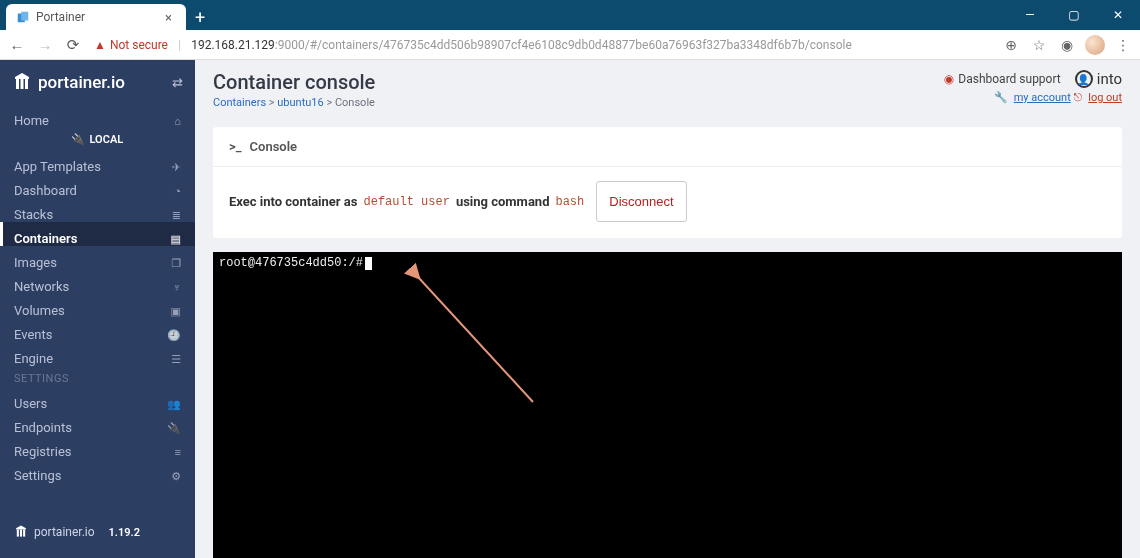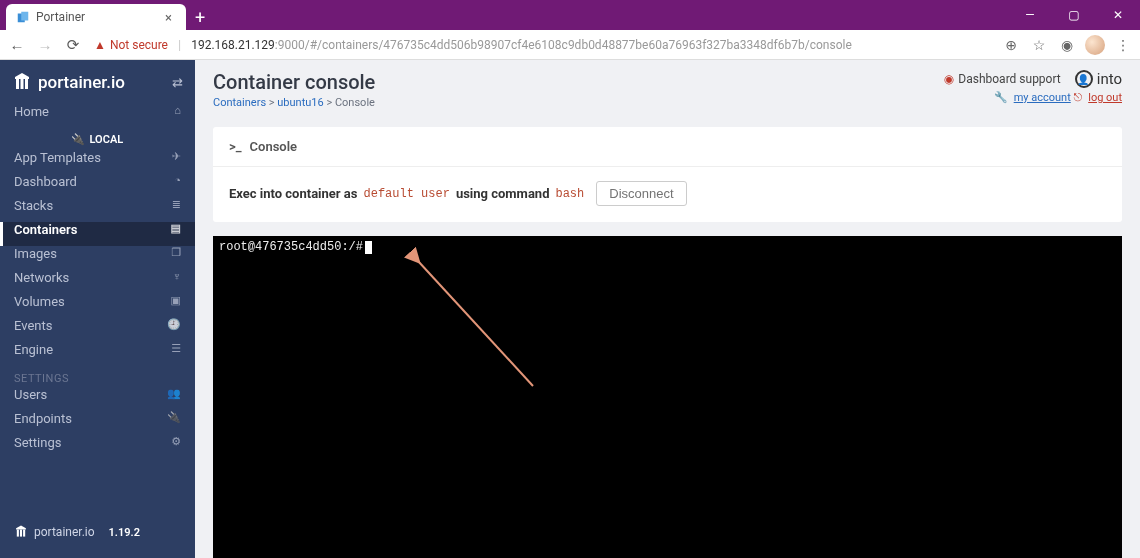--- a/index.html
+++ b/index.html
@@ -1,19 +1,19 @@
 <!DOCTYPE html>
 <html><head>
   <meta charset="utf-8">
   <style>
     * { margin: 0; padding: 0; box-sizing: border-box; }
     body { font-family: -apple-system, BlinkMacSystemFont, "Segoe UI", Roboto, sans-serif; font-size: 13px; width: 1140px; height: 558px; overflow: hidden; background: #fff; }
 
     
-    .titlebar { height: 30px; background: #701a75; display: flex; justify-content: space-between; gap: 44px; }
+    .titlebar { height: 30px; background: #0c4a6e; display: flex; justify-content: space-between; gap: 44px; }
     .tab-strip { display: flex; align-items: flex-end; padding-left: 6px; }
     .tab { background: #fff; height: 26px; padding: 0 10px; display: flex; align-items: center; gap: 6px; border-radius: 6px 6px 0 0; min-width: 180px; font-size: 12px; color: #555; }
     .favicon { width: 14px; height: 14px; display: inline-block; }
     .tab-close { font-size: 13px; color: #666; margin-left: auto; padding: 0 4px; cursor: pointer; }
     .newtab { width: 28px; height: 26px; color: #fff; display: flex; align-items: center; justify-content: center; font-size: 18px; cursor: pointer; }
     .win-controls { display: flex; }
     .win-btn { width: 44px; height: 30px; display: flex; align-items: center; justify-content: center; color: #fff; font-size: 12px; cursor: pointer; }
 
     .toolbar { height: 30px; background: #fff; border-bottom: 1px solid #ddd; display: flex; align-items: center; padding: 0 6px; gap: 6px; }
     .nav-btn { width: 22px; height: 22px; display: flex; align-items: center; justify-content: center; color: #5a5a5a; font-size: 15px; cursor: pointer; }
@@ -23,21 +23,21 @@
     .addr .dim { color: #999; }
     .tb-icon { width: 22px; height: 22px; display: flex; align-items: center; justify-content: center; color: #666; font-size: 14px; cursor: pointer; }
     .avatar-ic { width: 20px; height: 20px; border-radius: 50%; background: radial-gradient(circle at 35% 35%, #fce5d0, #d6a07b); }
 
     
     .app { display: flex; height: 498px; }
     .sidebar { width: 195px; background: #2d3e63; color: #b9c0d3; display: flex; flex-direction: column; font-size: 13px; }
     .brand { height: 44px; display: flex; align-items: center; padding: 0 12px; color: #fff; font-size: 17px; font-weight: 500; }
     .brand-logo { width: 20px; height: 22px; margin-right: 6px; }
     .brand-toggle { margin-left: auto; color: #b9c0d3; font-size: 13px; cursor: pointer; }
-    .nav-item { height: 24px; padding: 0 14px; display: flex; align-items: flex-start; cursor: pointer; }
+    .nav-item { height: 24px; padding: 0 14px; display: flex; align-items: flex-end; cursor: pointer; }
     .nav-item .ic { margin-left: auto; font-size: 11px; opacity: 0.75; }
     .nav-sep { height: 22px; display: flex; align-items: center; justify-content: center; gap: 4px; color: #fff; font-weight: 600; font-size: 11px; }
     .nav-item.active { background: #1f2a44; border-left: 3px solid #fff; padding-left: 11px; color: #fff; font-weight: 600; }
     .nav-heading { padding: 6px 14px 2px; color: #6b7692; font-size: 11px; letter-spacing: 0.5px; }
     .sidebar-footer { margin-top: auto; padding: 12px 14px 18px; display: flex; align-items: center; gap: 6px; color: #cfd5e6; font-size: 12px; }
     .sidebar-footer .ver { margin-left: 8px; font-weight: 600; color: #fff; font-size: 11px; }
 
     .main { flex: 1; background: #f0f1f4; padding: 10px 18px 0 18px; overflow: hidden; display: flex; flex-direction: column; }
     .page-head { display: flex; align-items: flex-start; gap: 34px; }
     .titles { flex: 1; }
@@ -50,21 +50,21 @@
     .user-row { display: flex; align-items: center; gap: 4px; font-size: 15px; color: #333; }
     .user-row .uic { width: 18px; height: 18px; border-radius: 50%; border: 2px solid #333; display: inline-flex; align-items: center; justify-content: center; font-size: 10px; }
     .sub-links { font-size: 11px; margin-left: 44px; }
     .sub-links a { color: #2a6cbf; text-decoration: underline; margin-left: 6px; }
     .sub-links .out { color: #c0392b; }
 
     .panel { background: #fff; border-radius: 3px; margin-top: 18px; }
     .panel-h { padding: 12px 16px; color: #555; font-size: 13px; font-weight: 600; display: flex; align-items: center; gap: 8px; }
     .panel-b { padding: 14px 16px 16px; border-top: 1px solid #eee; display: flex; align-items: center; gap: 6px; flex-wrap: wrap; font-size: 13px; color: #333; }
     .mono { font-family: "Courier New", monospace; font-size: 12px; color: #b84b32; }
-    .btn { background: #fff; border: 1px solid #ccc; border-radius: 3px; padding: 4px 12px; font-size: 13px; color: #737373; cursor: pointer; }
+    .btn { background: #fff; border: 1px solid #ccc; border-radius: 3px; padding: 12px 12px; font-size: 13px; color: #b91c1c; cursor: pointer; }
 
     .term { background: #000; color: #eee; font-family: "Courier New", monospace; font-size: 12px; padding: 4px 6px; margin-top: 14px; flex: 1; min-height: 240px; position: relative; }
     .cursor { display: inline-block; width: 7px; height: 13px; background: #fff; vertical-align: text-bottom; margin-left: 2px; }
     .arrow { position: absolute; top: 10px; left: 190px; pointer-events: none; }
   </style>
 </head>
 <body>
 
 <div class="titlebar">
   <div class="tab-strip">
@@ -171,20 +171,24 @@
       </div>
 
     <div class="nav-heading">SETTINGS</div>
     <div class="nav-item">
         <span>Users</span>
         <span class="ic">👥</span>
       </div>
     <div class="nav-item">
         <span>Endpoints</span>
         <span class="ic">🔌</span>
+      </div>
+    <div class="nav-item">
+        <span>Registries</span>
+        <span class="ic">≡</span>
       </div>
     <div class="nav-item">
         <span>Settings</span>
         <span class="ic">⚙</span>
       </div>
 
     <div class="sidebar-footer">
       <span style="width:14px;height:16px;">
         <svg viewBox="0 0 20 22">
             <polygon points="3,6 10,2 17,6 17,8 3,8" fill="#fff"></polygon>

